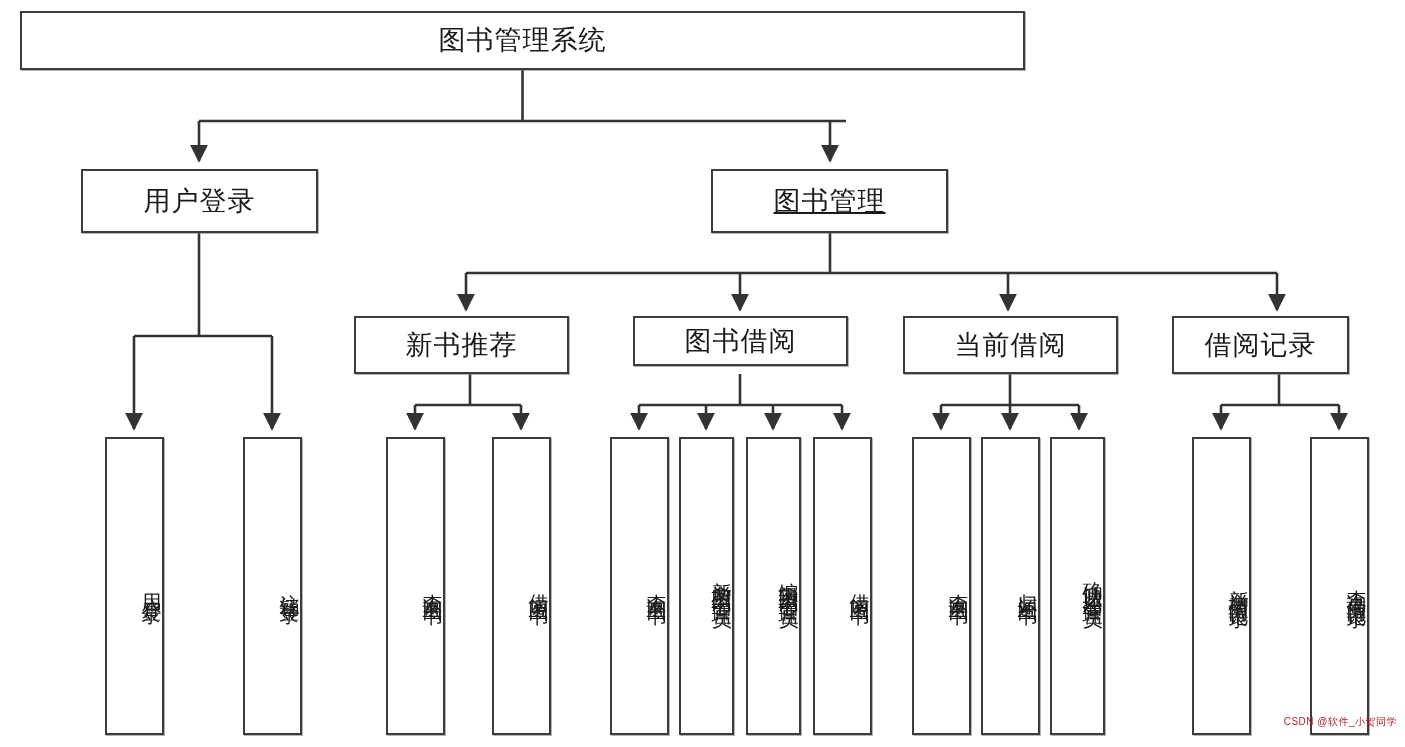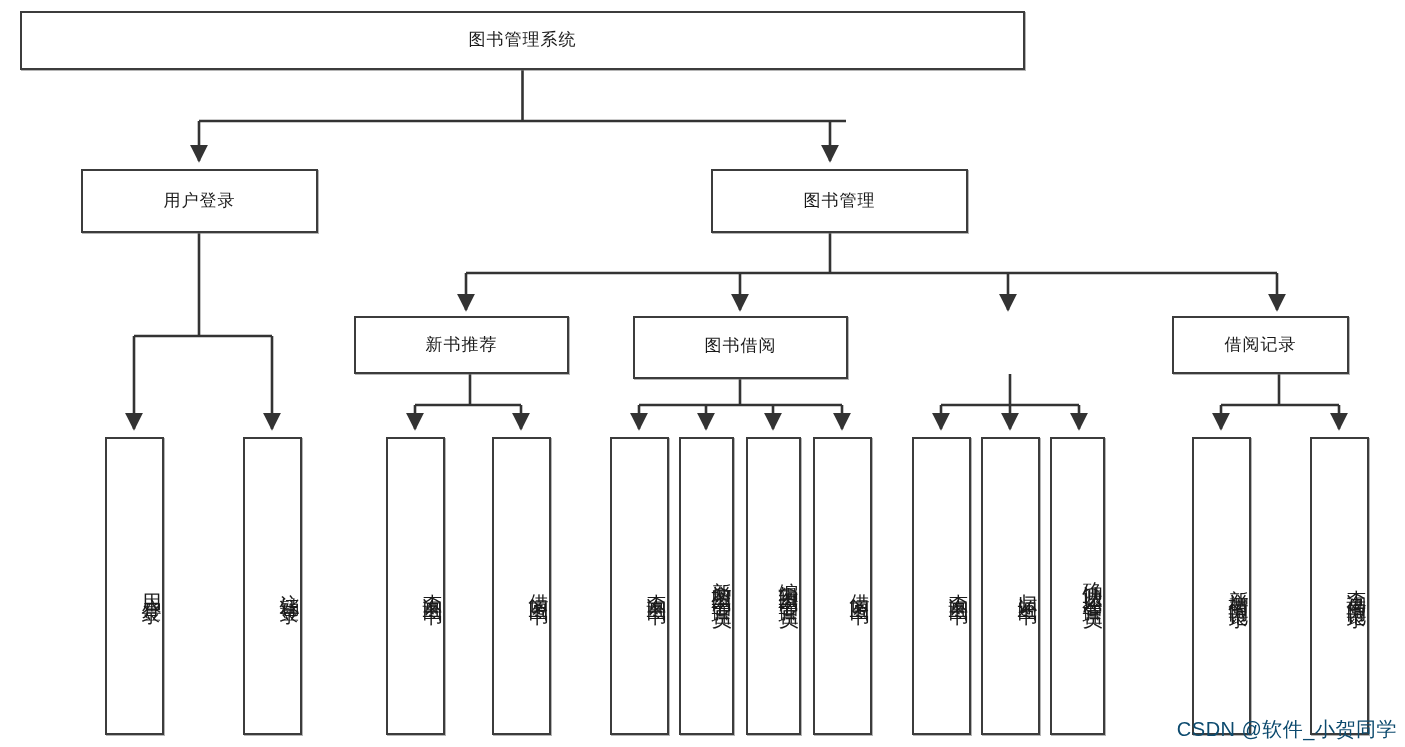--- a/index.html
+++ b/index.html
@@ -31,21 +31,21 @@
     box-sizing: border-box;
     border: 2px solid #3c3c3c;
     background: #ffffff;
     display: flex;
     align-items: center;
     justify-content: center;
     color: #1a1a1a;
     box-shadow: 1px 1px 0 0 rgba(120,120,120,0.55);
   }
   .node.horiz {
-    font-size: 17px;
+    font-size: 27px;
     letter-spacing: 1px;
     line-height: 1.2;
     white-space: nowrap;
   }
   .node.vert {
     writing-mode: vertical-rl;
     text-orientation: upright;
     font-size: 20px;
     letter-spacing: 4px;
     line-height: 1.05;
@@ -56,23 +56,23 @@
   }
   .node.vert.pad-top {
     padding-top: 2px;
   }
   .node-label {
     display: block;
   }
   .watermark {
     position: absolute;
     right: 8px;
-    bottom: 4px;
-    font-size: 20px;
-    color: #0c4a6e;
+    bottom: 18px;
+    font-size: 10px;
+    color: #b91c1c;
     letter-spacing: 0.5px;
     white-space: nowrap;
     user-select: none;
   }
 </style>
 </head>
 <body>
 
 <div id="canvas">
 
@@ -126,29 +126,32 @@
     </g>
   </svg>
 
   <div class="node horiz" style="left:20px; top:11px; width:1005px; height:59px;">
     <span class="node-label">图书管理系统</span>
   </div>
 
   <div class="node horiz" style="left:81px; top:169px; width:237px; height:64px;">
     <span class="node-label">用户登录</span>
   </div>
-  <div class="node horiz" style="left:711px; top:169px; width:257px; height:64px;">
+  <div class="node horiz" style="left:711px; top:169px; width:237px; height:64px;text-decoration:underline;">
     <span class="node-label">图书管理</span>
   </div>
 
   <div class="node horiz" style="left:354px; top:316px; width:215px; height:58px;">
     <span class="node-label">新书推荐</span>
   </div>
-  <div class="node horiz" style="left:633px; top:316px; width:215px; height:63px;font-family:Liberation Mono, monospace;">
+  <div class="node horiz" style="left:633px; top:316px; width:215px; height:50px;">
     <span class="node-label">图书借阅</span>
+  </div>
+  <div class="node horiz" style="left:903px; top:316px; width:215px; height:58px;">
+    <span class="node-label">当前借阅</span>
   </div>
   <div class="node horiz" style="left:1172px; top:316px; width:177px; height:58px;">
     <span class="node-label">借阅记录</span>
   </div>
 
   <div class="node vert" style="left:105px; top:437px; width:59px; height:298px;">
     <span class="node-label">用户登录</span>
   </div>
   <div class="node vert" style="left:243px; top:437px; width:59px; height:298px;">
     <span class="node-label">注销登录</span>

